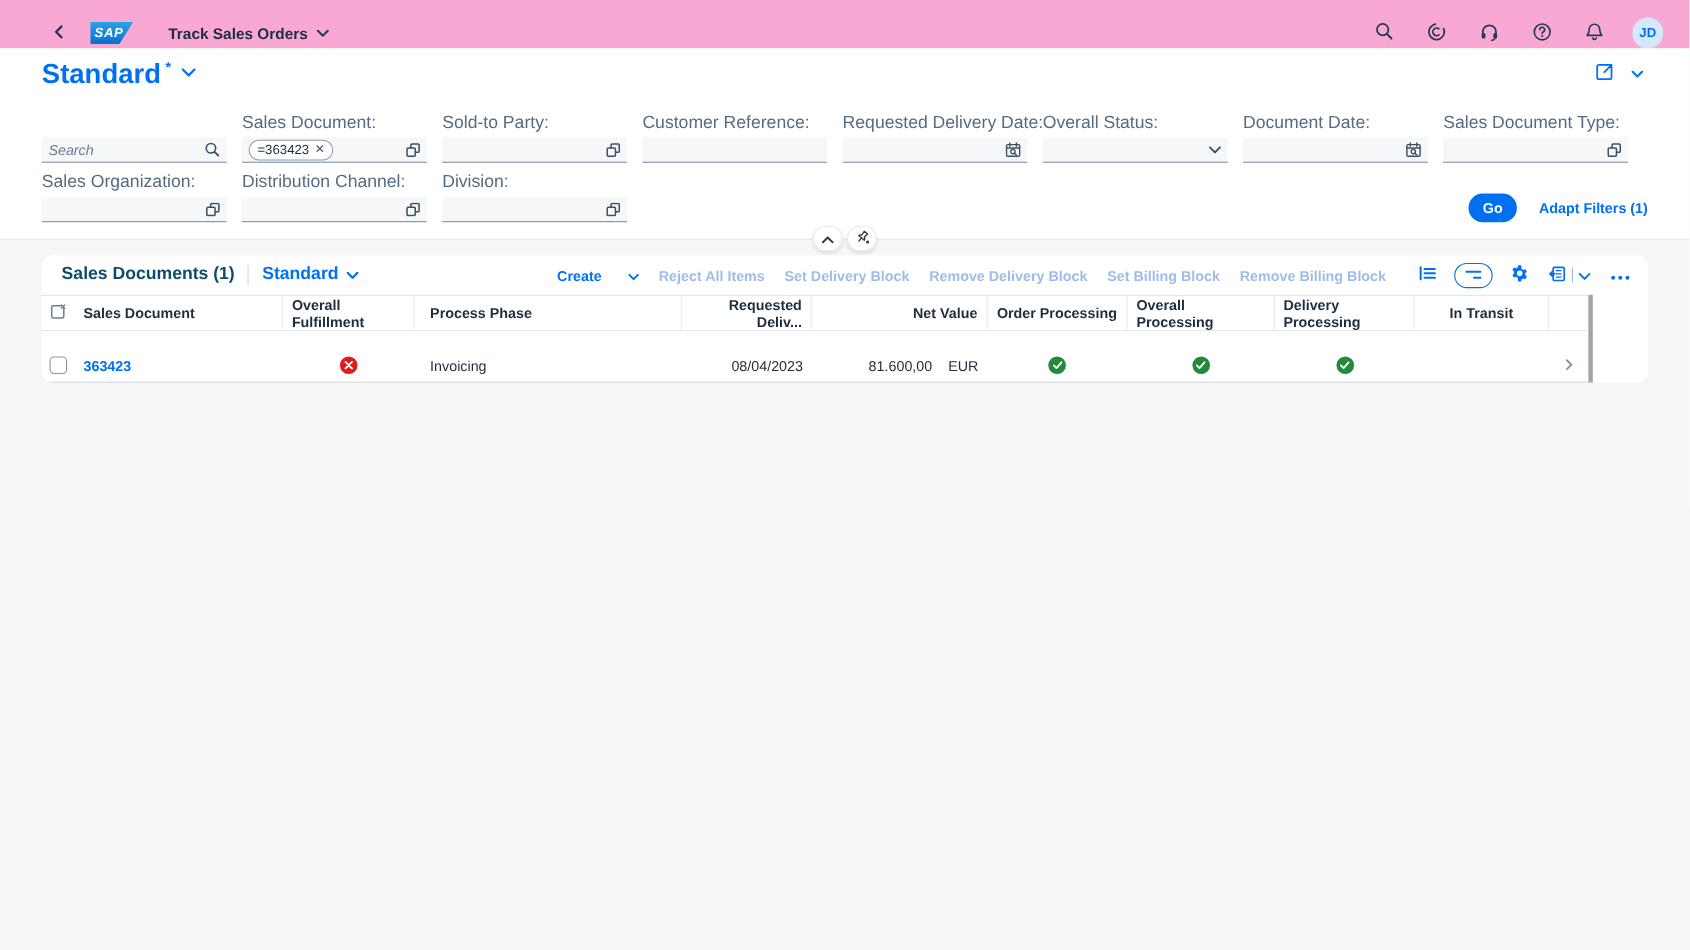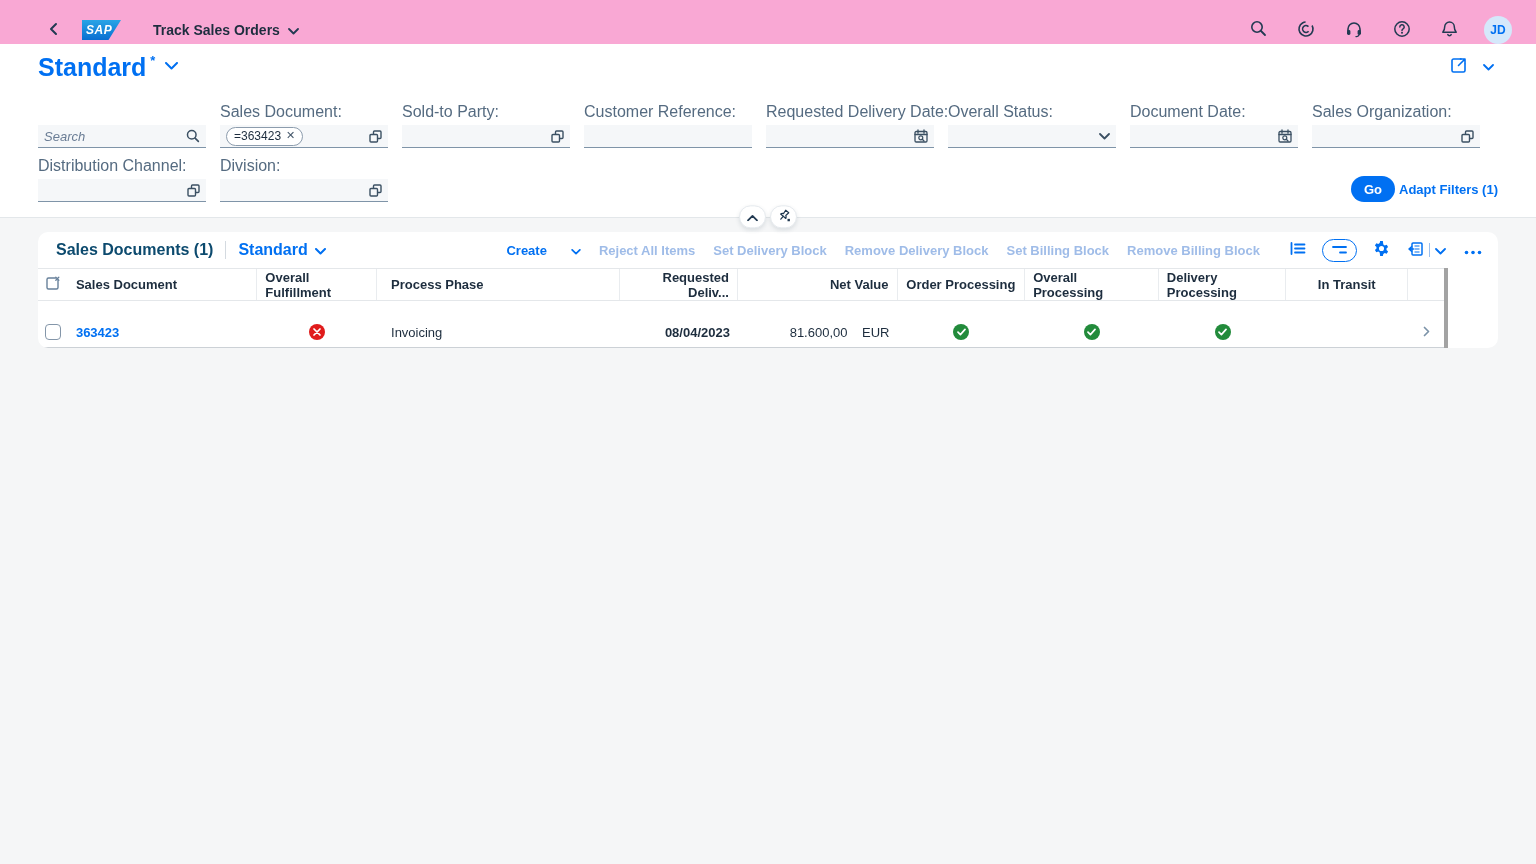--- a/index.html
+++ b/index.html
@@ -30,21 +30,21 @@
   .filterbar { position:relative; padding:14px 38px 15px; }
   .fgrid { display:grid; grid-template-columns:repeat(8,168px); column-gap:14px; row-gap:9px; }
   .ffield .flabel { font-size:16px; color:#556b81; height:17px; margin-bottom:5px; white-space:nowrap; }
   .ffield.nolabel .flabel { visibility:hidden; }
   .ctrl { height:23px; background:#f5f7f9; border-bottom:1.5px solid #7f94a8; display:flex; align-items:center; padding:0 6px; cursor:text; }
   .ctrl .grow { flex:1; }
   .ctrl .ph { font-size:13px; font-style:italic; color:#6a7d95; }
   .ctrl-icon { color:#3b5063; display:flex; align-items:center; cursor:pointer; }
   .token { display:flex; align-items:center; gap:5px; border:1px solid #8c9cad; border-radius:10px; background:#fff; padding:1px 7px 2px; font-size:12px; color:#1d2d3e; }
   .token .x { color:#45586b; font-size:11px; cursor:pointer; }
-  .filter-actions { position:absolute; right:38px; bottom:15px; display:flex; align-items:center; gap:4px; }
+  .filter-actions { position:absolute; right:38px; bottom:15px; display:flex; align-items:center; gap:20px; }
   .go-btn { background:#0070f2; color:#fff; font-weight:bold; font-size:13px; border:none; border-radius:14px; height:26px; padding:0 13px; cursor:pointer; }
   .adapt-link { color:#0070f2; font-size:13px; font-weight:bold; background:none; border:none; cursor:pointer; }
 
   
   .hdr-divider { position:relative; height:0; border-top:1px solid #e3e7ea; }
   .float-btns { position:absolute; left:50%; top:0; transform:translate(-50%,-55%); display:flex; gap:4px; }
   .float-btn { width:27px; height:23px; background:#fff; border:1px solid #e6eaee; border-radius:12px; box-shadow:0 2px 4px rgba(34,54,73,.12); display:flex; align-items:center; justify-content:center; color:#223a52; cursor:pointer; }
 
   
   .content { flex:1; background:#f5f6f7; padding:14px 38px 0; }
@@ -68,21 +68,21 @@
   .thead { display:flex; height:33px; border-top:1px solid #e4e7ea; border-bottom:1px solid #e4e7ea; align-items:center; }
   .trow { display:flex; height:31px; border-bottom:1px solid #ccd1d6; align-items:center;margin-top:16px; }
   .cell { height:100%; display:flex; align-items:center; padding:0 8px; font-size:13px; }
   .thead .cell { font-weight:bold; color:#1d2d3e; border-right:1px solid #e9ecef; }
   .thead .cell.c-sel, .thead .cell.c-doc { border-right:none; }
   .thead .cell.c-doc { border-right:1px solid #e9ecef; }
   .c-sel  { width:30px; justify-content:center; padding:0; }
   .c-doc  { width:190px; }
   .c-ful  { width:120px; justify-content:center; }
   .c-phase{ width:244px; padding-left:14px; }
-  .c-reqd { width:118px; justify-content:flex-end; text-align:right;font-weight:bold; }
+  .c-reqd { width:118px; justify-content:flex-end; text-align:right; }
   .c-net  { width:160px; justify-content:flex-end; }
   .c-ord  { width:128px; justify-content:center; }
   .c-sup  { width:134px; justify-content:center; }
   .c-del  { width:128px; justify-content:center; }
   .c-tra  { width:122px; justify-content:center; }
   .c-nav  { width:36px; justify-content:center; border-right:none !important; }
   .doc-link { color:#0070f2; font-weight:bold; font-size:13px; text-decoration:none; cursor:pointer; }
   .checkbox { width:16px; height:16px; border:1.5px solid #8496a9; border-radius:4px; background:#fff; cursor:pointer; }
   .currency { width:42px; text-align:right; }
   .status-ic { width:16px; height:16px; border-radius:50%; display:flex; align-items:center; justify-content:center; }
@@ -279,20 +279,32 @@
             <svg width="14" height="14" viewBox="0 0 14 14">
                 <rect x="1" y="2.5" width="12" height="10.5" rx="1.2" fill="none" stroke="currentColor" stroke-width="1.3"></rect>
                 <path d="M4 1 V4 M10 1 V4 M1 5.5 H13" stroke="currentColor" stroke-width="1.3" stroke-linecap="round"></path>
                 <circle cx="6.8" cy="8.8" r="2" fill="none" stroke="currentColor" stroke-width="1.2"></circle>
                 <path d="M8.3 10.3 L10 12" stroke="currentColor" stroke-width="1.3" stroke-linecap="round"></path>
               </svg>
           </span>
         </div>
       </div>
 
+      <div class="ffield">
+        <div class="flabel">Sales Document Type:</div>
+        <div class="ctrl">
+          <span class="grow"></span>
+          <span class="ctrl-icon">
+            <svg width="13" height="13" viewBox="0 0 13 13">
+                <rect x="4.5" y="1" width="7.5" height="7.5" rx="1" fill="none" stroke="currentColor" stroke-width="1.4"></rect>
+                <rect x="1" y="4.5" width="7.5" height="7.5" rx="1" fill="#f5f7f9" stroke="currentColor" stroke-width="1.4"></rect>
+              </svg>
+          </span>
+        </div>
+      </div>
 
       <div class="ffield">
         <div class="flabel">Sales Organization:</div>
         <div class="ctrl">
           <span class="grow"></span>
           <span class="ctrl-icon">
             <svg width="13" height="13" viewBox="0 0 13 13">
                 <rect x="4.5" y="1" width="7.5" height="7.5" rx="1" fill="none" stroke="currentColor" stroke-width="1.4"></rect>
                 <rect x="1" y="4.5" width="7.5" height="7.5" rx="1" fill="#f5f7f9" stroke="currentColor" stroke-width="1.4"></rect>
               </svg>

